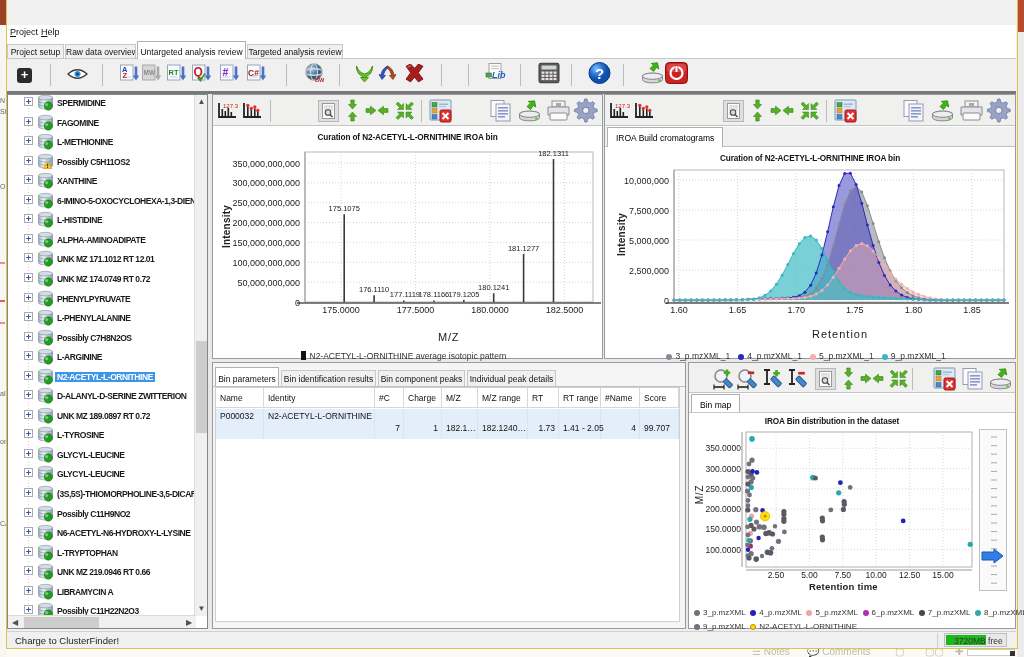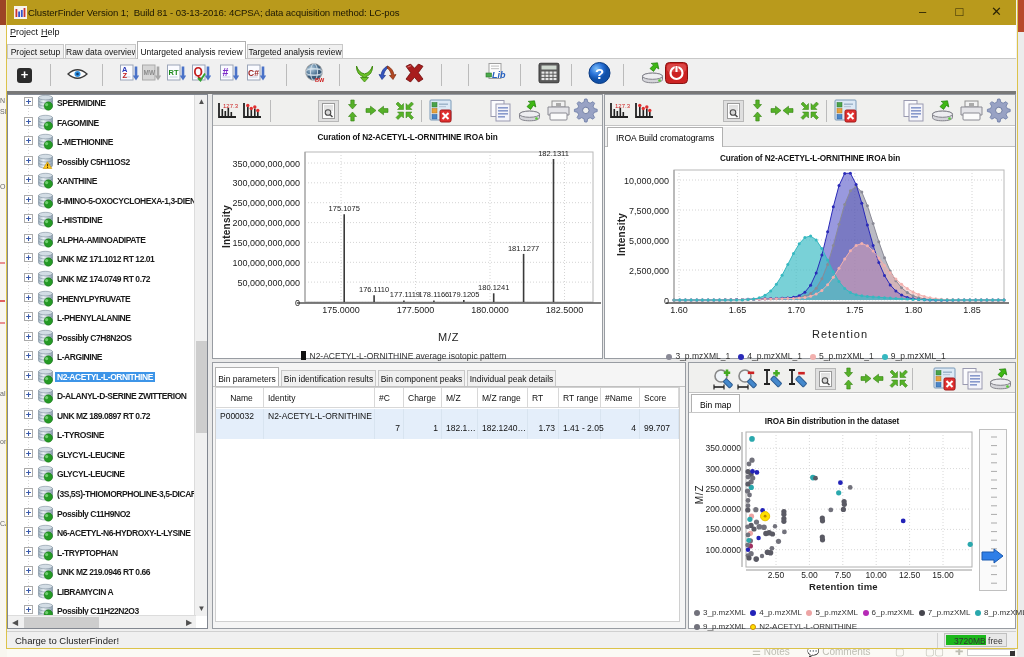--- a/index.html
+++ b/index.html
@@ -117,33 +117,20 @@
       <span style="position:absolute;left:248px;top:-3px;">▢</span>
       <span style="position:absolute;left:278px;top:-3px;">▢▢</span>
       <span style="position:absolute;left:308px;top:-3px;">✚</span>
     </div>
     <div class="abs" style="left:960px;top:0;width:48px;height:7px;background:#fff;border:1px solid #ccc;"></div>
     <div class="abs" style="left:1003px;top:2px;width:5px;height:5px;background:#333;"></div>
   </div>
 
   <div id="app" class="abs">
 
-    <div id="titlebar" class="abs">
-      <svg class="abs" style="left:7px;top:6px" width="13" height="13" viewBox="0 0 13 13">
-        <rect x="0" y="0" width="13" height="13" fill="#f6f4ee"></rect>
-        <rect x="1.5" y="3" width="1.8" height="8" fill="#cc3333"></rect>
-        <rect x="4.2" y="5.5" width="1.8" height="5.5" fill="#3355cc"></rect>
-        <rect x="6.9" y="4" width="1.8" height="7" fill="#3355cc"></rect>
-        <rect x="9.6" y="2" width="1.8" height="9" fill="#cc3333"></rect>
-      </svg>
-      <span class="ttl abs">ClusterFinder Version 1;&nbsp; Build 81 - 03-13-2016: 4CPSA; data acquisition method: LC-pos</span>
-      <span class="capbtn abs" style="left:899px;">–</span>
-      <span class="capbtn abs" style="left:936px;font-size:13px;">□</span>
-      <span class="capbtn abs" style="left:973px;">✕</span>
-    </div>
 
     <div id="menubar" class="abs">
       <span style="left:3px;"><span class="ul">P</span>roject</span>
       <span style="left:34px;"><span class="ul">H</span>elp</span>
     </div>
 
     <div id="tabbar" class="abs">
       <div class="tab" style="left:0px;width:57px;">Project setup</div>
       <div class="tab" style="left:58px;width:71px;">Raw data overview</div>
       <div class="tab active" style="left:130px;width:109px;">Untargeted analysis review</div>
@@ -1355,21 +1342,21 @@
       <div class="abs panel" style="left:205px;top:268px;width:474px;height:267px;background:#f5f5f5;">
         <div class="subtabbar" style="left:0;top:4px;width:472px;height:20px;">
           <div class="stab active" style="left:2px;width:64px;">Bin parameters</div>
           <div class="stab" style="left:68px;width:95px;">Bin identification results</div>
           <div class="stab" style="left:165px;width:87px;">Bin component peaks</div>
           <div class="stab" style="left:254px;width:89px;">Individual peak details</div>
           <div class="abs" style="left:0;top:19px;width:472px;height:1px;background:#c0c0c0;"></div>
         </div>
         <div class="abs" style="left:2px;top:24px;width:465px;height:235px;background:#fff;border:1px solid #d0d0d0;">
           <div id="tblhead" style="left:0;top:0;width:463px;height:20px;border-bottom:1px solid #d8d8d8;">
-            <div class="hc" style="left:0;width:48px;text-align:center;">Name</div>
+            <div class="hc" style="left:0;width:48px;">Name</div>
             <div class="hc" style="left:48px;width:111px;">Identity</div>
             <div class="hc" style="left:159px;width:29px;">#C</div>
             <div class="hc" style="left:188px;width:38px;">Charge</div>
             <div class="hc" style="left:226px;width:36px;">M/Z</div>
             <div class="hc" style="left:262px;width:50px;">M/Z range</div>
             <div class="hc" style="left:312px;width:31px;">RT</div>
             <div class="hc" style="left:343px;width:42px;">RT range</div>
             <div class="hc" style="left:385px;width:39px;">#Name</div>
             <div class="hc" style="left:424px;width:39px;">Score</div>
           </div>

